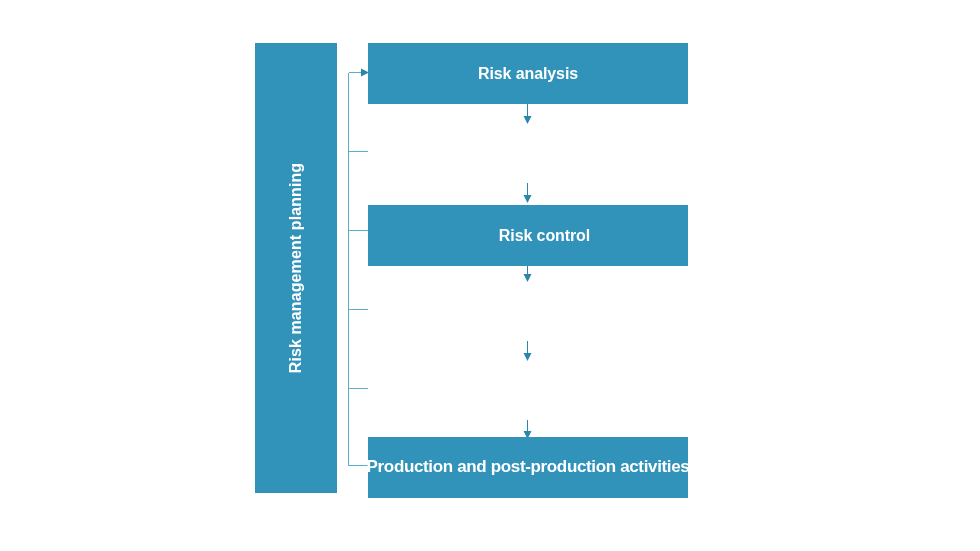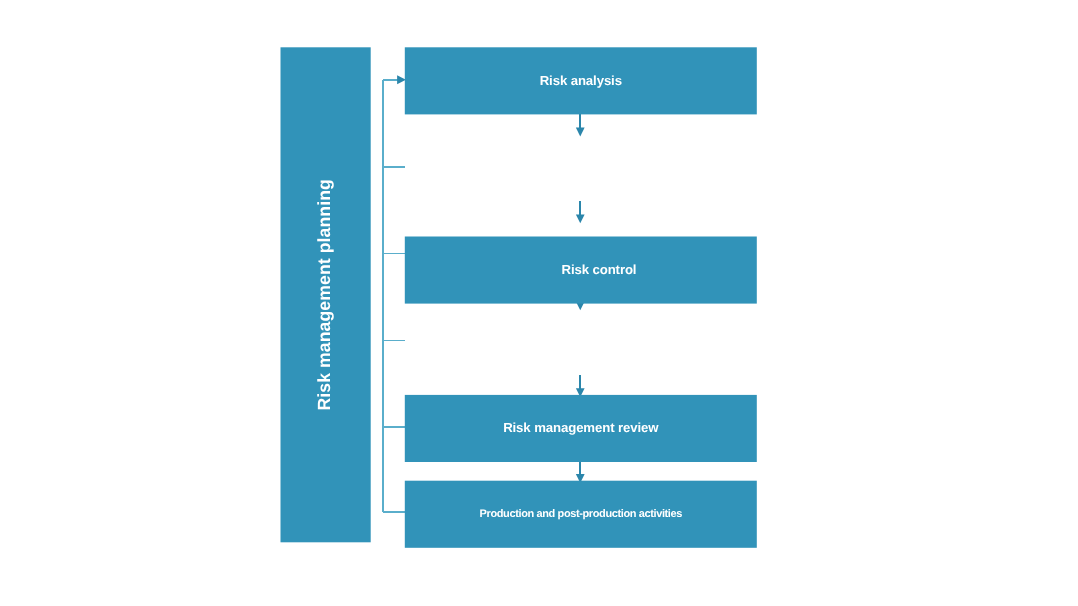--- a/index.html
+++ b/index.html
@@ -57,29 +57,29 @@
     height: 61px;
     background: #3193b9;
     display: flex;
     align-items: center;
     justify-content: center;
     box-sizing: border-box;
     padding: 0 6px;
   }
   .step-label {
     color: #ffffff;
-    font-size: 12px;
+    font-size: 16px;
     font-weight: 600;
     text-align: center;
     line-height: 1.1;
     white-space: nowrap;
     letter-spacing: -0.1px;
   }
   .step-box.is-long .step-label {
-    font-size: 10px;
+    font-size: 17px;
     letter-spacing: -0.35px;
   }
 </style>
 </head>
 <body>
 
 <div id="canvas">
 
   <div class="side-band">
     <span class="side-band-label">Risk management planning</span>
@@ -114,26 +114,23 @@
       <polygon points="523.5,353 531.5,353 527.5,361"></polygon>
       <polygon points="523.5,431 531.5,431 527.5,439"></polygon>
     </g>
   </svg>
 
   <div class="step-box" style="top:43px;">
     <span class="step-label">Risk analysis</span>
   </div>
 
 
-  <div class="step-box" style="top:215px;padding-left:39px;">
+  <div class="step-box" style="top:205px;padding-left:39px;">
     <span class="step-label">Risk control</span>
   </div>
 
 
-  <div class="step-box" style="top:359px;">
-    <span class="step-label">Risk management review</span>
-  </div>
 
   <div class="step-box is-long" style="top:437px;">
     <span class="step-label">Production and post-production activities</span>
   </div>
 
 </div>
 
 </body></html>

